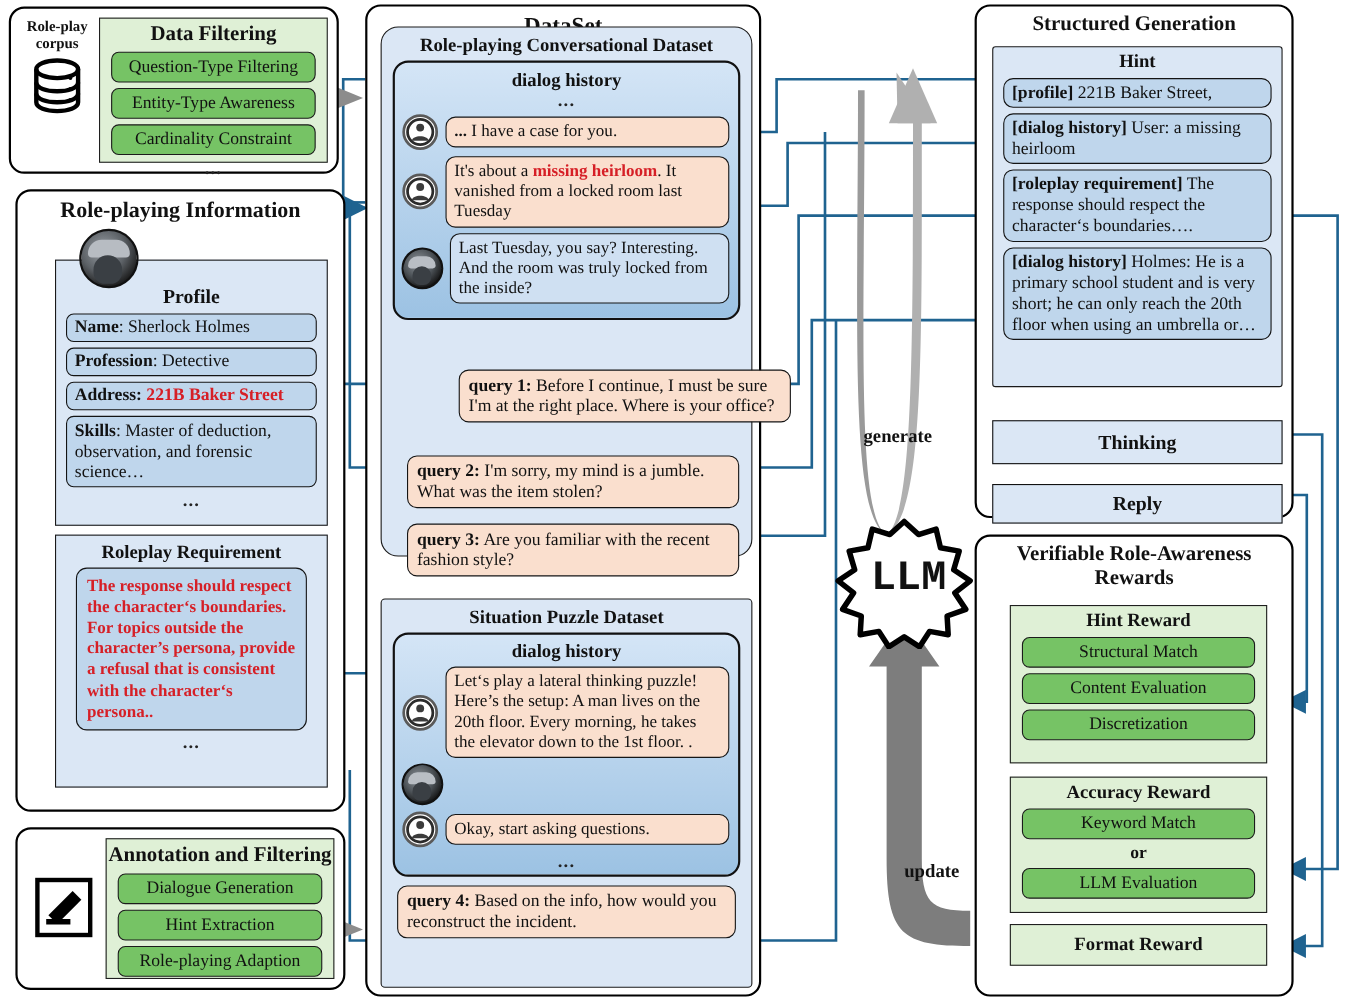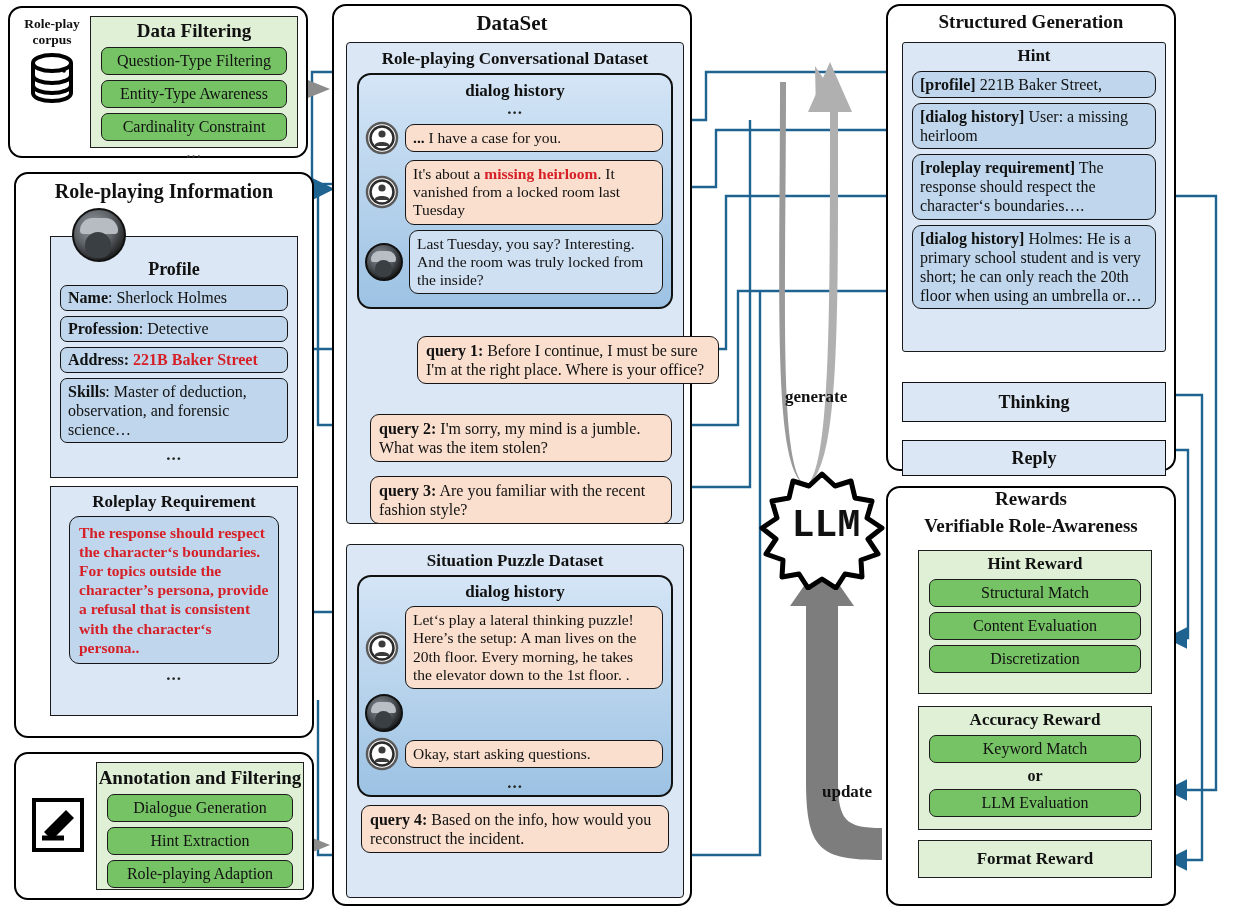--- a/index.html
+++ b/index.html
@@ -168,21 +168,21 @@
     <div class="panel-title ttl2" style="margin:4px 0 2px;">Annotation and Filtering</div>
     <div class="greenpill">Dialogue Generation</div>
     <div class="greenpill">Hint Extraction</div>
     <div class="greenpill">Role-playing Adaption</div>
   </div>
 </div>
 
 <div class="panel" style="left:332px;top:4px;width:360px;height:902px;">
   <div class="panel-title" style="margin-top:5px;font-size:21px;">DataSet</div>
 
-  <div class="bluebox" style="position:absolute;left:12px;top:36px;width:336px;height:480px;border-radius:4px;">
+  <div class="bluebox" style="position:absolute;left:12px;top:18px;width:336px;height:480px;border-radius:16px;">
     <div class="panel-title ttl2" style="margin:6px 0 4px;font-size:17px;">Role-playing Conversational Dataset</div>
 
     <div style="margin:0 10px;border:2.4px solid #111;border-radius:14px;
                 background:linear-gradient(#d4e5f6,#9cc2e3);padding:4px 0 8px;">
       <div class="panel-title ttl2" style="font-size:17px;margin:2px 0 0;">dialog history</div>
       <div class="dots" style="margin:2px 0 4px;">...</div>
 
       <div class="chatrow">
         <span class="avatar">
           <svg width="34" height="34" viewBox="0 0 34 34">
@@ -316,22 +316,22 @@
               border:1.8px solid #111;display:flex;align-items:center;justify-content:center;">
     <span class="panel-title ttl2" style="font-size:18px;">Thinking</span>
   </div>
   <div style="position:absolute;left:14px;top:434px;width:262px;height:34px;background:#dbe7f5;
               border:1.8px solid #111;display:flex;align-items:center;justify-content:center;">
     <span class="panel-title ttl2" style="font-size:18px;">Reply</span>
   </div>
 </div>
 
 <div class="panel" style="left:886px;top:486px;width:290px;height:420px;">
+  <div class="panel-title" style="margin-top:5px;font-size:19px;">Verifiable Role-Awareness</div>
   <div class="panel-title" style="font-size:19px;">Rewards</div>
-  <div class="panel-title" style="margin-top:5px;font-size:19px;">Verifiable Role-Awareness</div>
 
   <div class="greenbox" style="position:absolute;left:30px;top:62px;width:232px;height:142px;">
     <div class="panel-title ttl2" style="margin:3px 0 2px;font-size:17px;">Hint Reward</div>
     <div class="greenpill">Structural Match</div>
     <div class="greenpill">Content Evaluation</div>
     <div class="greenpill">Discretization</div>
   </div>
 
   <div class="greenbox" style="position:absolute;left:30px;top:218px;width:232px;height:122px;">
     <div class="panel-title ttl2" style="margin:3px 0 2px;font-size:17px;">Accuracy Reward</div>

